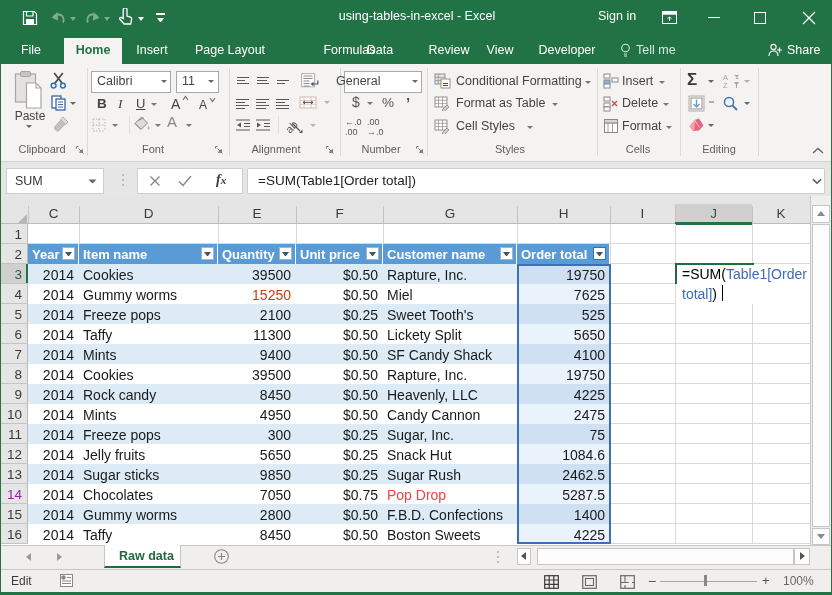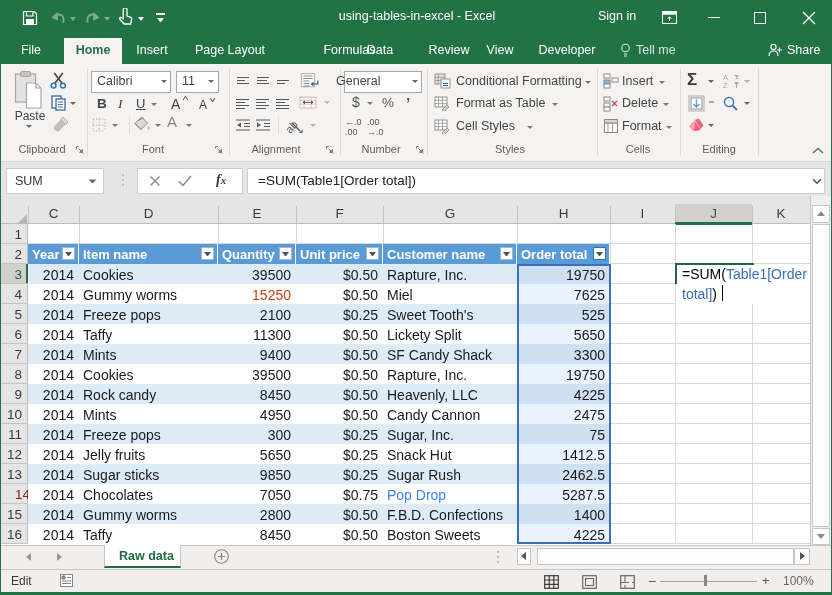--- a/index.html
+++ b/index.html
@@ -371,21 +371,21 @@
 <div class="a" style="left:0px;top:424px;width:28px;height:20px;background:#e5e5e5;border-right:1px solid #bdbbb9;"></div>
 <div class="a" style="left:0px;top:426.5px;width:22px;text-align:right;font-size:13.5px;color:#3b3a39;">11</div>
 <div class="a" style="left:0px;top:443px;width:28px;height:1px;background:#c6c4c2;"></div>
 <div class="a" style="left:0px;top:444px;width:28px;height:20px;background:#e5e5e5;border-right:1px solid #bdbbb9;"></div>
 <div class="a" style="left:0px;top:446.5px;width:22px;text-align:right;font-size:13.5px;color:#3b3a39;">12</div>
 <div class="a" style="left:0px;top:463px;width:28px;height:1px;background:#c6c4c2;"></div>
 <div class="a" style="left:0px;top:464px;width:28px;height:20px;background:#e5e5e5;border-right:1px solid #bdbbb9;"></div>
 <div class="a" style="left:0px;top:466.5px;width:22px;text-align:right;font-size:13.5px;color:#3b3a39;">13</div>
 <div class="a" style="left:0px;top:483px;width:28px;height:1px;background:#c6c4c2;"></div>
 <div class="a" style="left:0px;top:484px;width:28px;height:20px;background:#e5e5e5;border-right:1px solid #bdbbb9;"></div>
-<div class="a" style="left:0px;top:486.5px;width:22px;text-align:right;font-size:13.5px;color:#7f1d1d;margin-left:8px;">14</div>
+<div class="a" style="left:0px;top:486.5px;width:22px;text-align:right;font-size:13.5px;color:#a21caf;">14</div>
 <div class="a" style="left:0px;top:503px;width:28px;height:1px;background:#c6c4c2;"></div>
 <div class="a" style="left:0px;top:504px;width:28px;height:20px;background:#e5e5e5;border-right:1px solid #bdbbb9;"></div>
 <div class="a" style="left:0px;top:506.5px;width:22px;text-align:right;font-size:13.5px;color:#3b3a39;">15</div>
 <div class="a" style="left:0px;top:523px;width:28px;height:1px;background:#c6c4c2;"></div>
 <div class="a" style="left:0px;top:524px;width:28px;height:20px;background:#e5e5e5;border-right:1px solid #bdbbb9;"></div>
 <div class="a" style="left:0px;top:526.5px;width:22px;text-align:right;font-size:13.5px;color:#3b3a39;">16</div>
 <div class="a" style="left:0px;top:543px;width:28px;height:1px;background:#c6c4c2;"></div>
 <div class="a" style="left:79px;top:224px;width:1px;height:320px;background:#d9d9d9;"></div>
 <div class="a" style="left:218px;top:224px;width:1px;height:320px;background:#d9d9d9;"></div>
 <div class="a" style="left:296px;top:224px;width:1px;height:320px;background:#d9d9d9;"></div>
@@ -487,21 +487,21 @@
 <div class="a" style="left:28px;top:346.5px;width:46px;text-align:right;font-size:14px;color:#1a1a1a;">2014</div>
 <div class="a" style="left:79px;top:344px;width:139px;height:20px;background:#ddebf7;"></div>
 <div class="a" style="left:83px;top:346.5px;font-size:14px;color:#1a1a1a;white-space:nowrap;">Mints</div>
 <div class="a" style="left:218px;top:344px;width:78px;height:20px;background:#ddebf7;"></div>
 <div class="a" style="left:218px;top:346.5px;width:73px;text-align:right;font-size:14px;color:#1a1a1a;">9400</div>
 <div class="a" style="left:296px;top:344px;width:87px;height:20px;background:#ddebf7;"></div>
 <div class="a" style="left:296px;top:346.5px;width:82px;text-align:right;font-size:14px;color:#1a1a1a;">$0.50</div>
 <div class="a" style="left:383px;top:344px;width:134px;height:20px;background:#ddebf7;"></div>
 <div class="a" style="left:387px;top:346.5px;font-size:14px;color:#1a1a1a;white-space:nowrap;">SF Candy Shack</div>
 <div class="a" style="left:517px;top:344px;width:93px;height:20px;background:#cfe0f2;"></div>
-<div class="a" style="left:517px;top:346.5px;width:88px;text-align:right;font-size:14px;color:#1a1a1a;">3300</div>
+<div class="a" style="left:517px;top:346.5px;width:88px;text-align:right;font-size:14px;color:#1a1a1a;">4100</div>
 <div class="a" style="left:28px;top:364px;width:51px;height:20px;background:#fff;"></div>
 <div class="a" style="left:28px;top:366.5px;width:46px;text-align:right;font-size:14px;color:#1a1a1a;">2014</div>
 <div class="a" style="left:79px;top:364px;width:139px;height:20px;background:#fff;"></div>
 <div class="a" style="left:83px;top:366.5px;font-size:14px;color:#1a1a1a;white-space:nowrap;">Cookies</div>
 <div class="a" style="left:218px;top:364px;width:78px;height:20px;background:#fff;"></div>
 <div class="a" style="left:218px;top:366.5px;width:73px;text-align:right;font-size:14px;color:#1a1a1a;">39500</div>
 <div class="a" style="left:296px;top:364px;width:87px;height:20px;background:#fff;"></div>
 <div class="a" style="left:296px;top:366.5px;width:82px;text-align:right;font-size:14px;color:#1a1a1a;">$0.50</div>
 <div class="a" style="left:383px;top:364px;width:134px;height:20px;background:#fff;"></div>
 <div class="a" style="left:387px;top:366.5px;font-size:14px;color:#1a1a1a;white-space:nowrap;">Rapture, Inc.</div>
@@ -547,21 +547,21 @@
 <div class="a" style="left:28px;top:446.5px;width:46px;text-align:right;font-size:14px;color:#1a1a1a;">2014</div>
 <div class="a" style="left:79px;top:444px;width:139px;height:20px;background:#fff;"></div>
 <div class="a" style="left:83px;top:446.5px;font-size:14px;color:#1a1a1a;white-space:nowrap;">Jelly fruits</div>
 <div class="a" style="left:218px;top:444px;width:78px;height:20px;background:#fff;"></div>
 <div class="a" style="left:218px;top:446.5px;width:73px;text-align:right;font-size:14px;color:#1a1a1a;">5650</div>
 <div class="a" style="left:296px;top:444px;width:87px;height:20px;background:#fff;"></div>
 <div class="a" style="left:296px;top:446.5px;width:82px;text-align:right;font-size:14px;color:#1a1a1a;">$0.25</div>
 <div class="a" style="left:383px;top:444px;width:134px;height:20px;background:#fff;"></div>
 <div class="a" style="left:387px;top:446.5px;font-size:14px;color:#1a1a1a;white-space:nowrap;">Snack Hut</div>
 <div class="a" style="left:517px;top:444px;width:93px;height:20px;background:#eaf2fb;"></div>
-<div class="a" style="left:517px;top:446.5px;width:88px;text-align:right;font-size:14px;color:#1a1a1a;">1412.5</div>
+<div class="a" style="left:517px;top:446.5px;width:88px;text-align:right;font-size:14px;color:#1a1a1a;">1084.6</div>
 <div class="a" style="left:28px;top:464px;width:51px;height:20px;background:#ddebf7;"></div>
 <div class="a" style="left:28px;top:466.5px;width:46px;text-align:right;font-size:14px;color:#1a1a1a;">2014</div>
 <div class="a" style="left:79px;top:464px;width:139px;height:20px;background:#ddebf7;"></div>
 <div class="a" style="left:83px;top:466.5px;font-size:14px;color:#1a1a1a;white-space:nowrap;">Sugar sticks</div>
 <div class="a" style="left:218px;top:464px;width:78px;height:20px;background:#ddebf7;"></div>
 <div class="a" style="left:218px;top:466.5px;width:73px;text-align:right;font-size:14px;color:#1a1a1a;">9850</div>
 <div class="a" style="left:296px;top:464px;width:87px;height:20px;background:#ddebf7;"></div>
 <div class="a" style="left:296px;top:466.5px;width:82px;text-align:right;font-size:14px;color:#1a1a1a;">$0.25</div>
 <div class="a" style="left:383px;top:464px;width:134px;height:20px;background:#ddebf7;"></div>
 <div class="a" style="left:387px;top:466.5px;font-size:14px;color:#1a1a1a;white-space:nowrap;">Sugar Rush</div>
@@ -569,21 +569,21 @@
 <div class="a" style="left:517px;top:466.5px;width:88px;text-align:right;font-size:14px;color:#1a1a1a;">2462.5</div>
 <div class="a" style="left:28px;top:484px;width:51px;height:20px;background:#fff;"></div>
 <div class="a" style="left:28px;top:486.5px;width:46px;text-align:right;font-size:14px;color:#1a1a1a;">2014</div>
 <div class="a" style="left:79px;top:484px;width:139px;height:20px;background:#fff;"></div>
 <div class="a" style="left:83px;top:486.5px;font-size:14px;color:#1a1a1a;white-space:nowrap;">Chocolates</div>
 <div class="a" style="left:218px;top:484px;width:78px;height:20px;background:#fff;"></div>
 <div class="a" style="left:218px;top:486.5px;width:73px;text-align:right;font-size:14px;color:#1a1a1a;">7050</div>
 <div class="a" style="left:296px;top:484px;width:87px;height:20px;background:#fff;"></div>
 <div class="a" style="left:296px;top:486.5px;width:82px;text-align:right;font-size:14px;color:#1a1a1a;">$0.75</div>
 <div class="a" style="left:383px;top:484px;width:134px;height:20px;background:#fff;"></div>
-<div class="a" style="left:387px;top:486.5px;font-size:14px;color:#3b82f6;white-space:nowrap;">Pop Drop</div>
+<div class="a" style="left:387px;top:486.5px;font-size:14px;color:#ef4444;white-space:nowrap;">Pop Drop</div>
 <div class="a" style="left:517px;top:484px;width:93px;height:20px;background:#eaf2fb;"></div>
 <div class="a" style="left:517px;top:486.5px;width:88px;text-align:right;font-size:14px;color:#1a1a1a;">5287.5</div>
 <div class="a" style="left:28px;top:504px;width:51px;height:20px;background:#ddebf7;"></div>
 <div class="a" style="left:28px;top:506.5px;width:46px;text-align:right;font-size:14px;color:#1a1a1a;">2014</div>
 <div class="a" style="left:79px;top:504px;width:139px;height:20px;background:#ddebf7;"></div>
 <div class="a" style="left:83px;top:506.5px;font-size:14px;color:#1a1a1a;white-space:nowrap;">Gummy worms</div>
 <div class="a" style="left:218px;top:504px;width:78px;height:20px;background:#ddebf7;"></div>
 <div class="a" style="left:218px;top:506.5px;width:73px;text-align:right;font-size:14px;color:#1a1a1a;">2800</div>
 <div class="a" style="left:296px;top:504px;width:87px;height:20px;background:#ddebf7;"></div>
 <div class="a" style="left:296px;top:506.5px;width:82px;text-align:right;font-size:14px;color:#1a1a1a;">$0.50</div>

